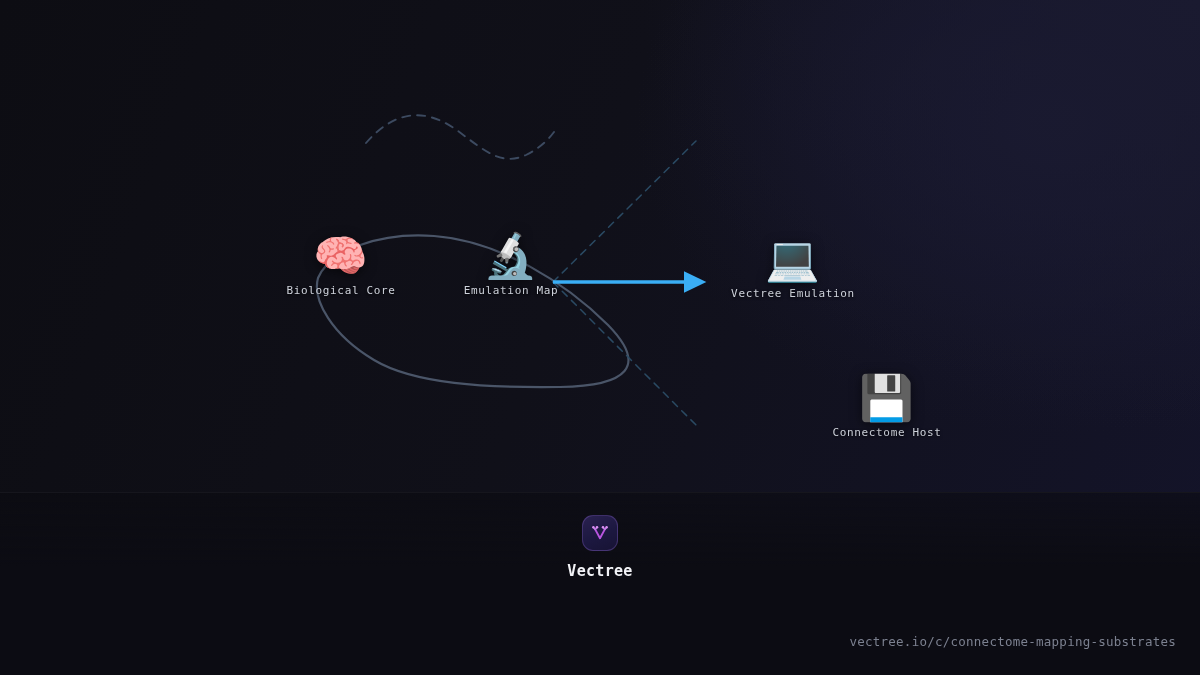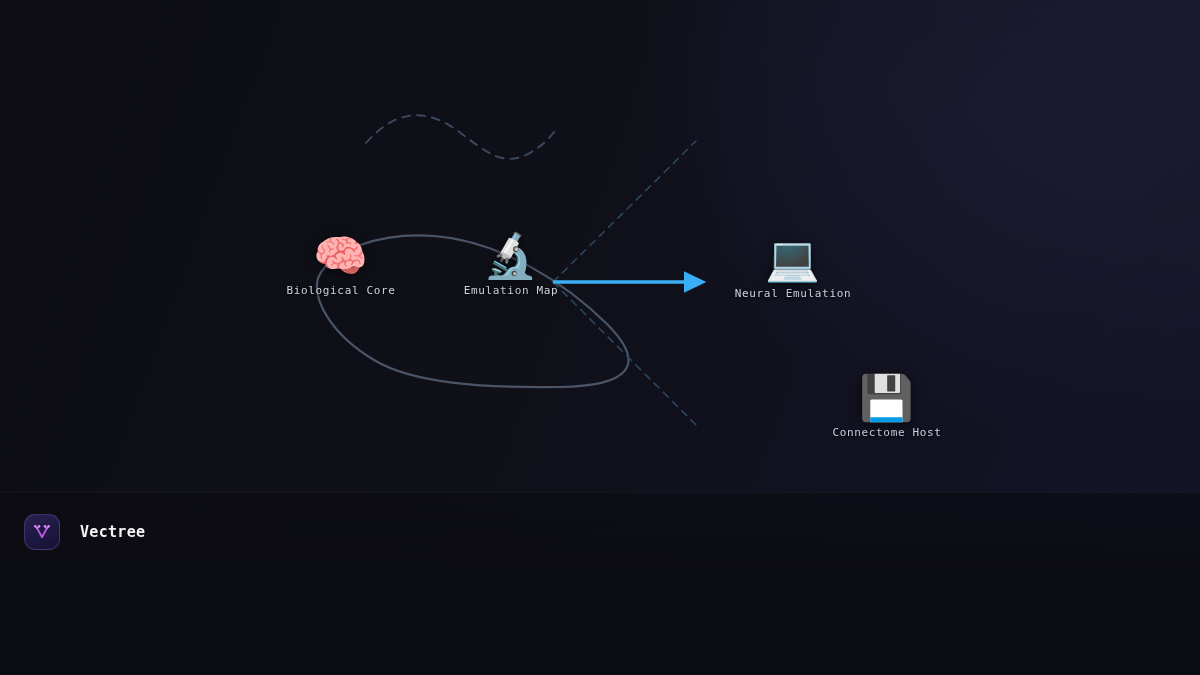--- a/index.html
+++ b/index.html
@@ -58,22 +58,23 @@
     width: 1200px;
     height: 183px;
     box-sizing: border-box;
     padding: 22px 24px 0 24px;
     background: linear-gradient(180deg, rgba(10,10,16,0.55) 0%, #0c0c13 40%, #0c0c13 100%);
     border-top: 1px solid rgba(255,255,255,0.045);
   }
   #brand-row {
     display: flex;
     align-items: center;
-    gap: 20px;
+    gap: 11px;
     height: 34px;
+    flex-direction: column;
   }
   #brand-logo {
     width: 34px;
     height: 34px;
     border-radius: 11px;
     background: linear-gradient(155deg, #2a2150 0%, #1c1840 55%, #171334 100%);
     border: 1px solid rgba(150,110,220,0.30);
     display: flex;
     align-items: center;
     justify-content: center;
@@ -133,21 +134,21 @@
     <span class="node-label">Biological Core</span>
   </div>
 
   <div class="node" style="left:511px; top:265px;">
     <span class="node-glyph">🔬</span>
     <span class="node-label">Emulation Map</span>
   </div>
 
   <div class="node" style="left:793px; top:268px;">
     <span class="node-glyph">💻</span>
-    <span class="node-label">Neural Emulation</span>
+    <span class="node-label">Vectree Emulation</span>
   </div>
 
   <div class="node" style="left:887px; top:407px;">
     <span class="node-glyph">💾</span>
     <span class="node-label">Connectome Host</span>
   </div>
 
   <div id="footer">
 
     <div id="brand-row">
@@ -159,15 +160,16 @@
           <circle cx="3.4" cy="4.2" r="1.25" fill="#d98ef2"></circle>
           <circle cx="7.0" cy="4.2" r="1.25" fill="#d98ef2"></circle>
           <circle cx="13.0" cy="4.2" r="1.25" fill="#d98ef2"></circle>
           <circle cx="16.6" cy="4.2" r="1.25" fill="#d98ef2"></circle>
         </svg>
       </div>
       <span id="brand-name">Vectree</span>
     </div>
 
 
+    <span id="footer-url">vectree.io/c/connectome-mapping-substrates</span>
   </div>
 
 </div>
 
 </body></html>

